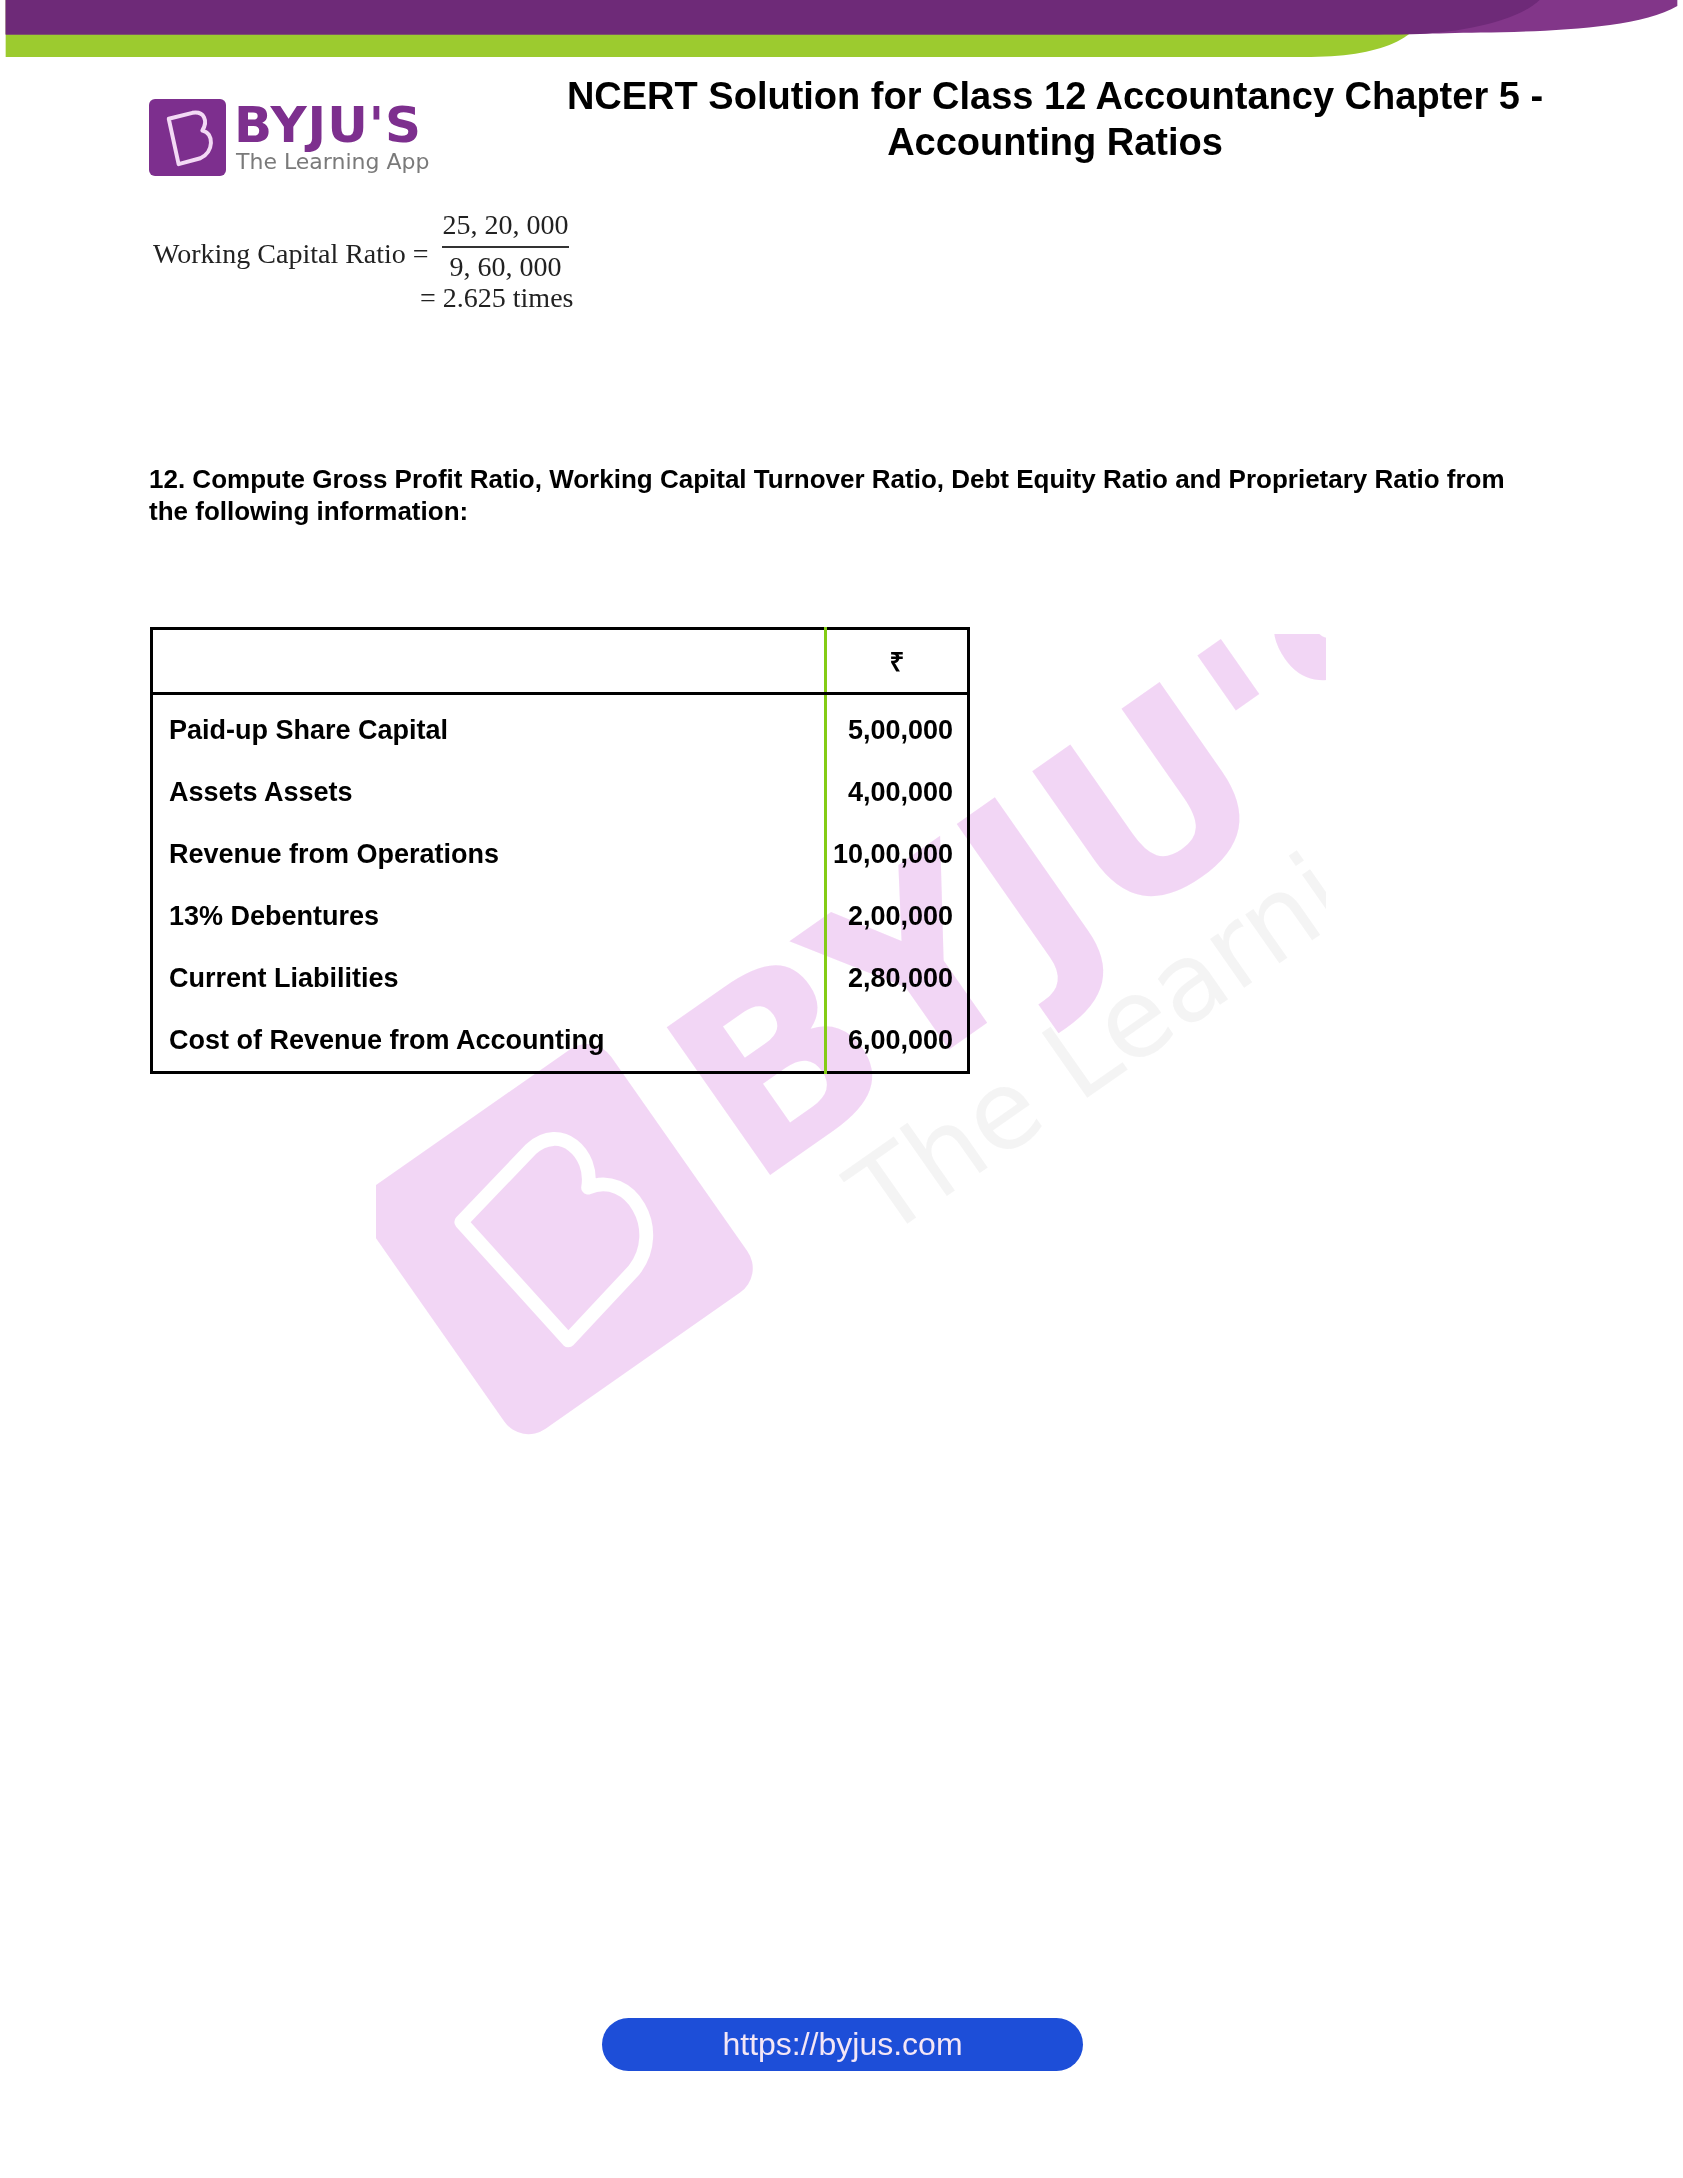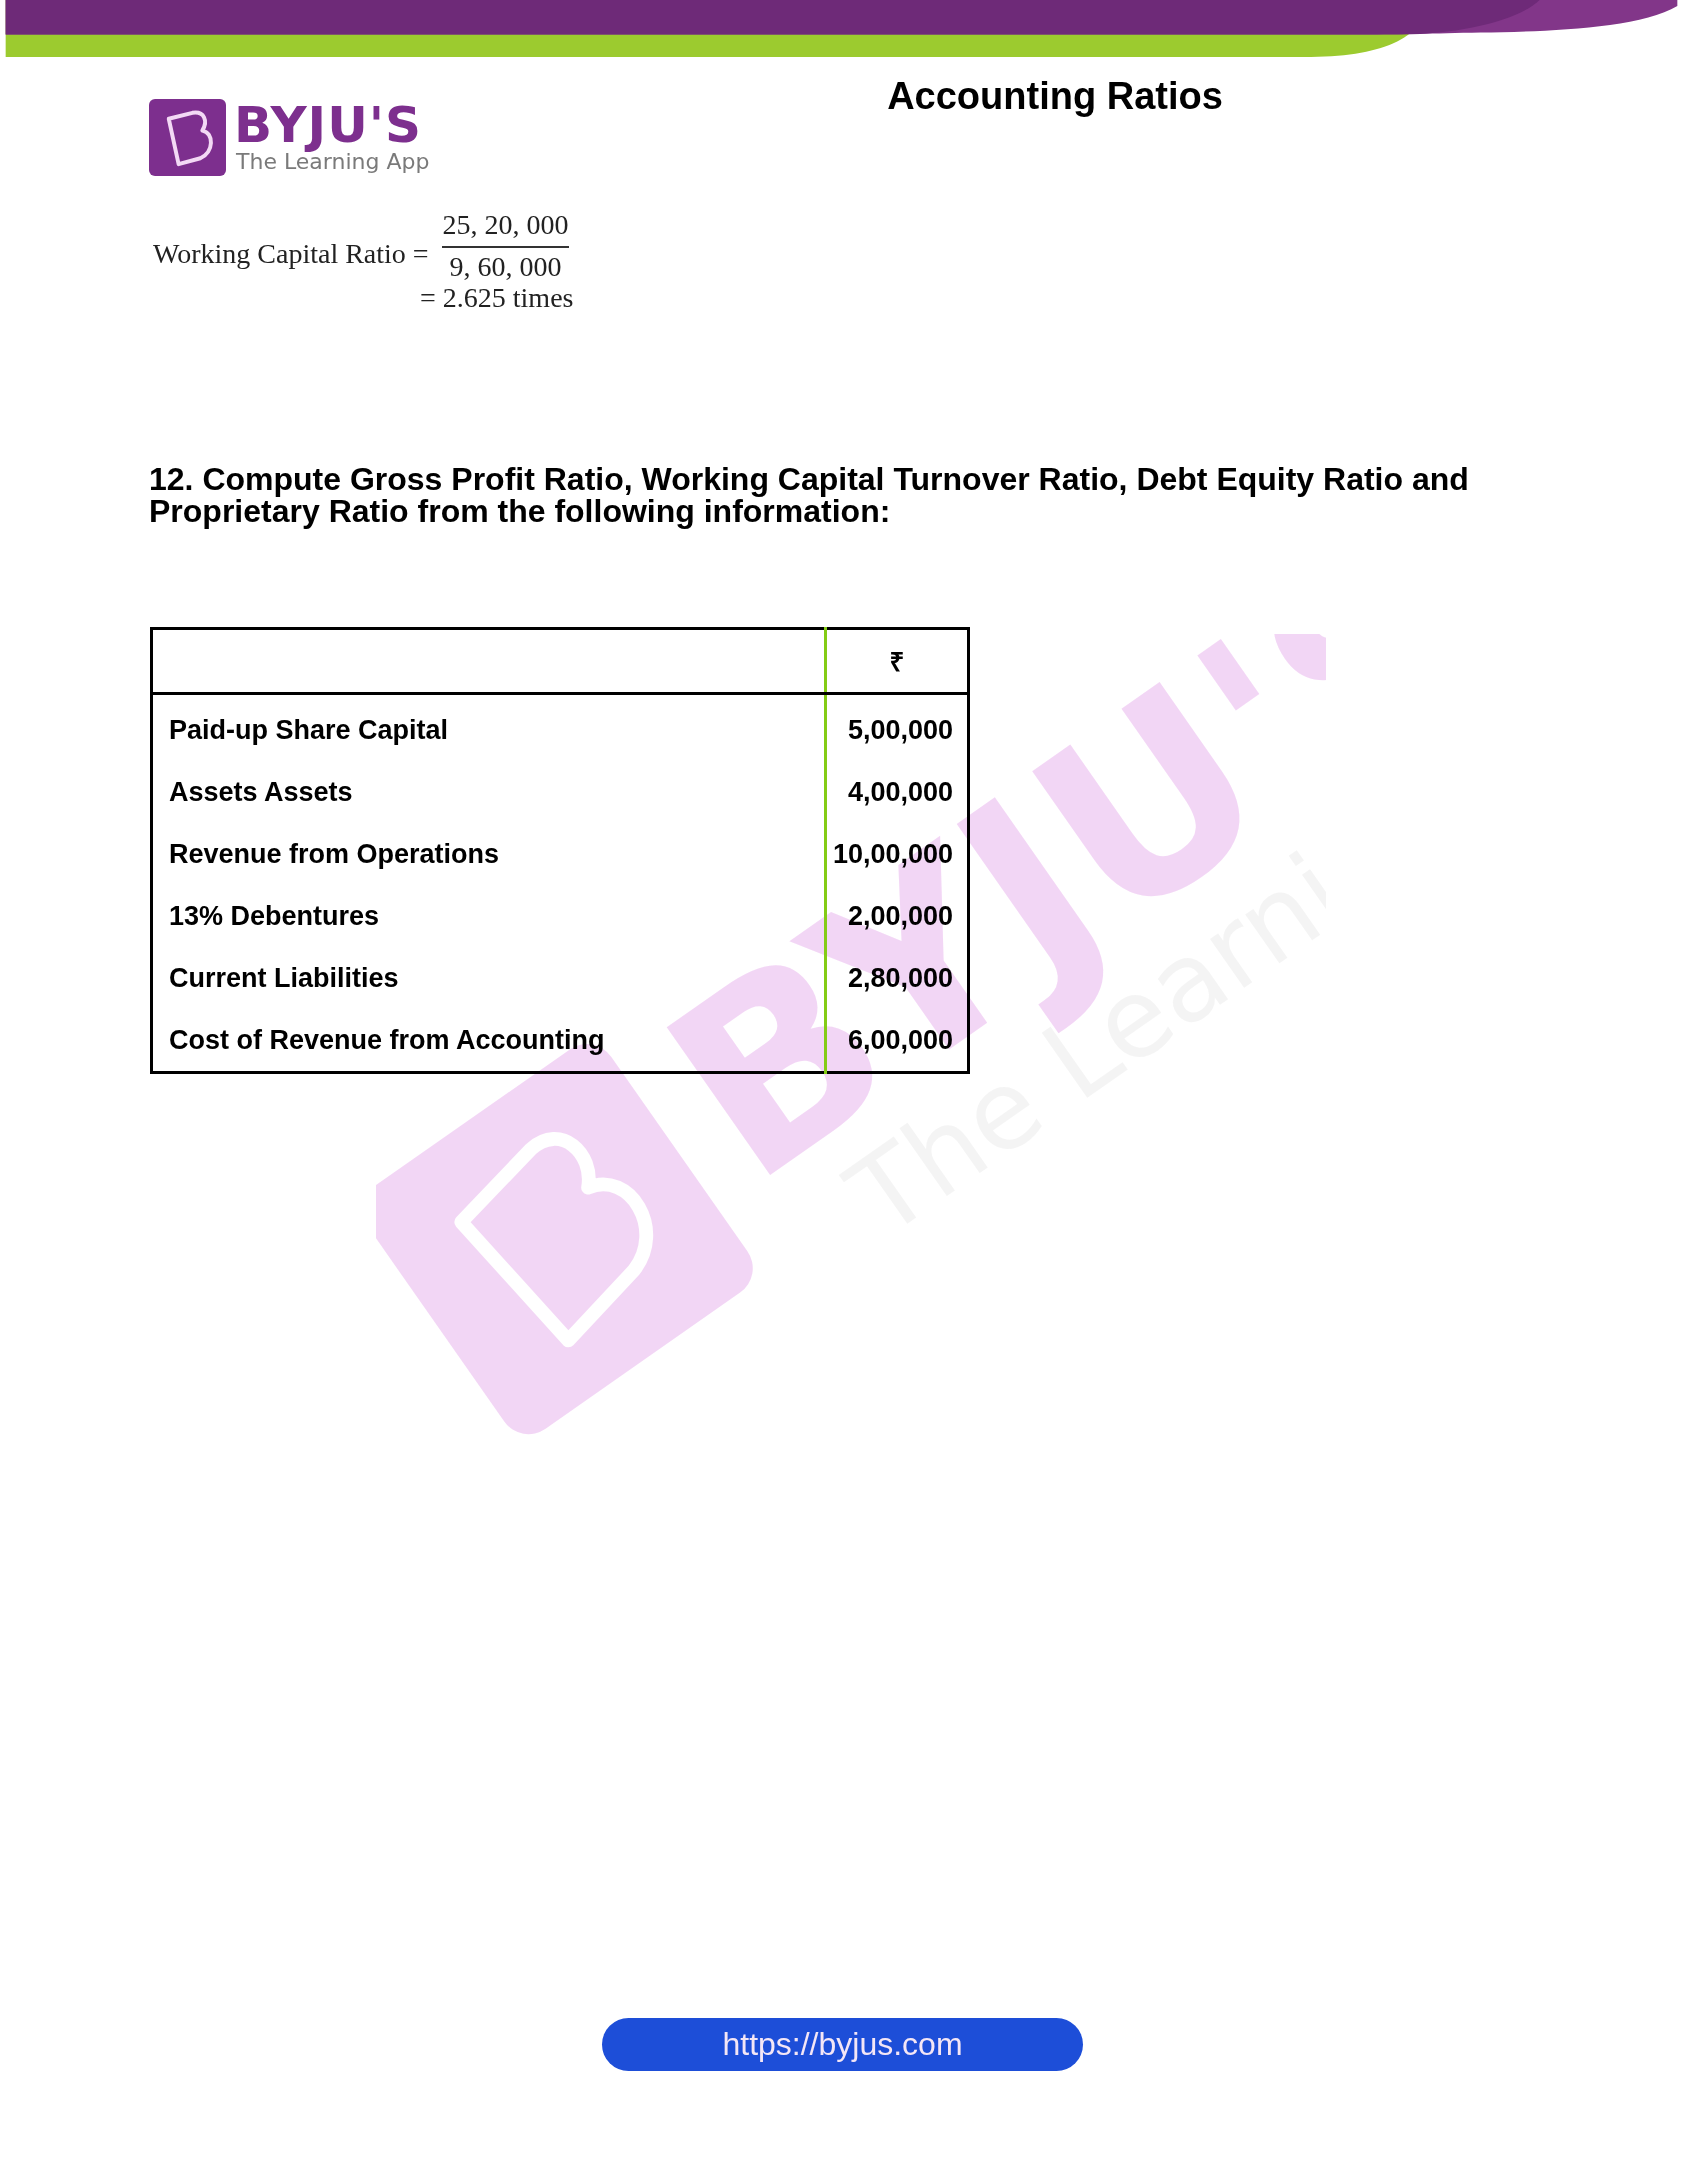--- a/index.html
+++ b/index.html
@@ -28,21 +28,21 @@
              font-size: 28px; color: #222; }
   .formula .row1 { position: absolute; left: 0; top: 30px; white-space: nowrap; }
   .formula .frac { position: absolute; left: 289px; top: 0; width: 127px; text-align: center; }
   .formula .num { display: block; line-height: 34px; }
   .formula .bar { display: block; height: 2px; background: #333; margin: 4px 0 2px 0; width: 127px; }
   .formula .den { display: block; line-height: 34px; }
   .formula .row2 { position: absolute; left: 267px; top: 74px; white-space: nowrap; }
 
   
   .question { position: absolute; left: 149px; top: 463px; width: 1386px; font-weight: bold;
-              font-size: 32px; line-height: 32px; }
+              font-size: 26px; line-height: 32px; }
 
   
   .data-table { position: absolute; left: 150px; top: 627px; width: 820px;
                 border-collapse: collapse; border: 3px solid #000; }
   .data-table td, .data-table th { font-size: 27px; font-weight: bold; padding: 0; }
   .data-table .head-row th { height: 62px; border-bottom: 3px solid #000; }
   .data-table .label-col { width: 655px; border-right: 3px solid #84cc16; text-align: left; padding-left: 16px; }
   .data-table .amt-col { text-align: right; padding-right: 14px; }
   .data-table .head-row .amt-col { text-align: center; padding-right: 0; font-size: 26px; }
   .data-table tbody td { height: 62px; }
@@ -74,20 +74,21 @@
       <path d="M20 20 L44 14 C56 12 60 22 54 32 C66 34 66 54 52 60 L30 66 Z" fill="none" stroke="#f3d9f5" stroke-width="4" stroke-linejoin="round"></path>
     </svg>
   </div>
   <div class="logo-text">
     <span class="logo-brand">BYJU'S</span>
     <span class="logo-tag">The Learning App</span>
   </div>
 </div>
 
 <div class="doc-title">
+  <div>NCERT Solution for Class 12 Accountancy Chapter 5 -</div>
   <div>Accounting Ratios</div>
 </div>
 
 <div class="formula">
   <span class="row1">Working Capital Ratio =</span>
   <span class="frac">
     <span class="num">25, 20, 000</span>
     <span class="bar"></span>
     <span class="den">9, 60, 000</span>
   </span>

